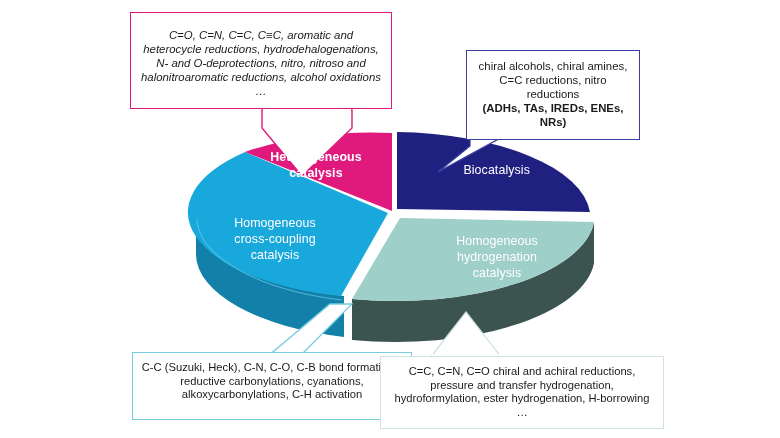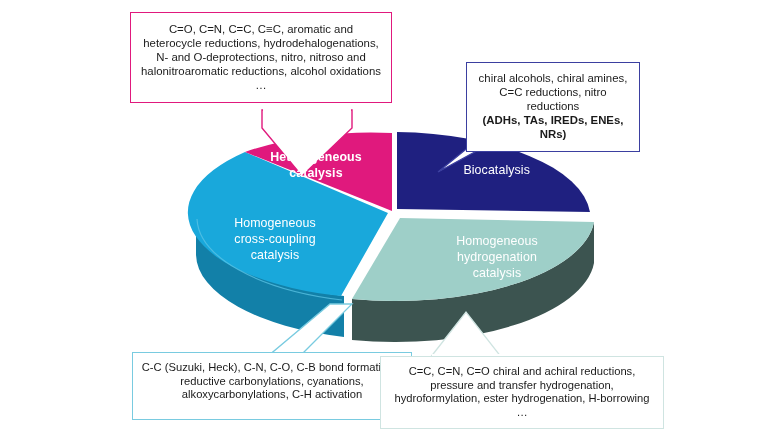--- a/index.html
+++ b/index.html
@@ -20,29 +20,29 @@
     text-align:center;
     line-height:1.22;
     color:#1a1a1a;
   }
   .callout .body{display:block;}
   .callout b{font-weight:bold;}
 
   #callout-heterogeneous{
     left:130px;top:12px;width:262px;
     border:1.6px solid #e0197d;
-    padding:10px 8px 9px 8px;
+    padding:16px 8px 9px 8px;
     font-size:11.4px;
+    font-style:italic;
   }
   #callout-biocatalysis{
     left:466px;top:50px;width:174px;
     border:1.6px solid #3b3fa0;
     padding:9px 7px 9px 7px;
     font-size:11.4px;
-    margin-top:12px;
   }
   #callout-crosscoupling{
     left:132px;top:352px;width:280px;
     border:1.6px solid #79cbe0;
     padding:8px 7px 17px 7px;
     font-size:11.2px;
   }
   #callout-hydrogenation{
     left:380px;top:356px;width:284px;
     border:1.6px solid #cfe4e1;

